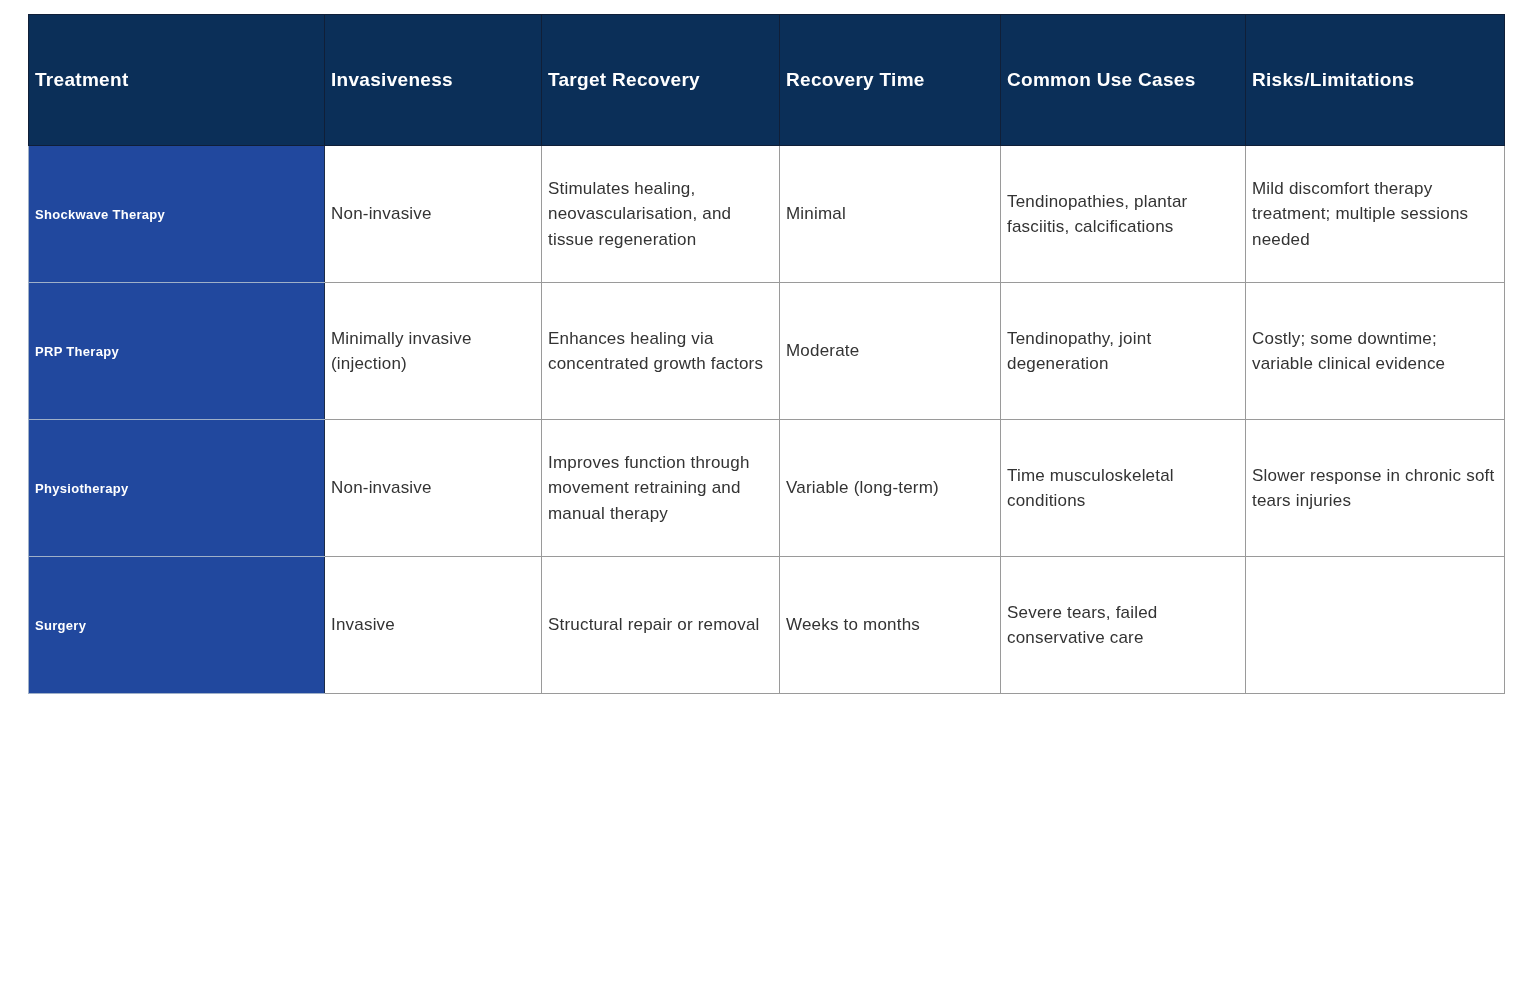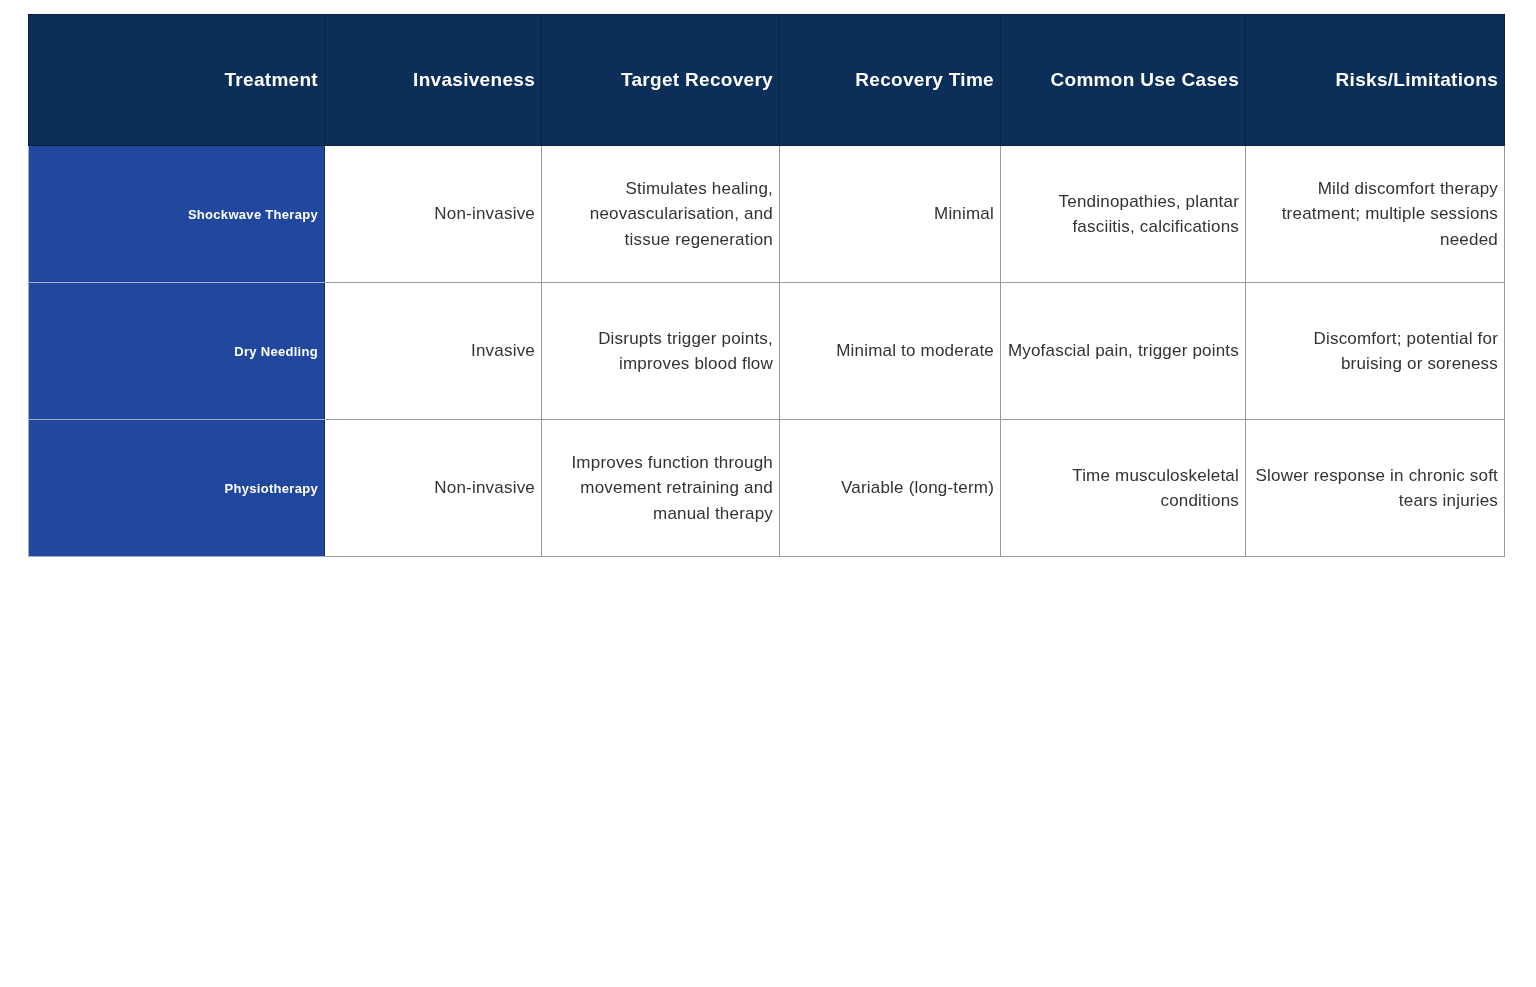--- a/index.html
+++ b/index.html
@@ -25,21 +25,21 @@
   col.c2 { width: 217px; }
   col.c3 { width: 238px; }
   col.c4 { width: 221px; }
   col.c5 { width: 245px; }
   col.c6 { width: 259px; }
 
   thead tr { height: 131px; }
   tbody tr { height: 137px; }
 
   th, td {
-    text-align: right;
+    text-align: left;
     vertical-align: middle;
     padding: 4px 6px;
     box-sizing: border-box;
     word-wrap: break-word;
   }
 
   th.col-head {
     background: #0b2f58;
     color: #ffffff;
     font-size: 19px;
@@ -91,30 +91,38 @@
     <tbody>
         <tr>
     <th class="row-head" scope="row">Shockwave Therapy</th>
     <td class="body-cell">Non-invasive</td>
     <td class="body-cell">Stimulates healing, neovascularisation, and tissue regeneration</td>
     <td class="body-cell">Minimal</td>
     <td class="body-cell">Tendinopathies, plantar fasciitis, calcifications</td>
     <td class="body-cell">Mild discomfort therapy treatment; multiple sessions needed</td>
   </tr>
         <tr>
-    <th class="row-head" scope="row">Dry Needling</th>
-    <td class="body-cell">Invasive</td>
-    <td class="body-cell">Disrupts trigger points, improves blood flow</td>
-    <td class="body-cell">Minimal to moderate</td>
-    <td class="body-cell">Myofascial pain, trigger points</td>
-    <td class="body-cell">Discomfort; potential for bruising or soreness</td>
+    <th class="row-head" scope="row">PRP Therapy</th>
+    <td class="body-cell">Minimally invasive (injection)</td>
+    <td class="body-cell">Enhances healing via concentrated growth factors</td>
+    <td class="body-cell">Moderate</td>
+    <td class="body-cell">Tendinopathy, joint degeneration</td>
+    <td class="body-cell">Costly; some downtime; variable clinical evidence</td>
   </tr>
         <tr>
     <th class="row-head" scope="row">Physiotherapy</th>
     <td class="body-cell">Non-invasive</td>
     <td class="body-cell">Improves function through movement retraining and manual therapy</td>
     <td class="body-cell">Variable (long-term)</td>
     <td class="body-cell">Time musculoskeletal conditions</td>
     <td class="body-cell">Slower response in chronic soft tears injuries</td>
   </tr>
+        <tr>
+    <th class="row-head" scope="row">Surgery</th>
+    <td class="body-cell">Invasive</td>
+    <td class="body-cell">Structural repair or removal</td>
+    <td class="body-cell">Weeks to months</td>
+    <td class="body-cell">Severe tears, failed conservative care</td>
+    <td class="body-cell"></td>
+  </tr>
       </tbody>
   </table>
 </div>
 
 </body></html>

